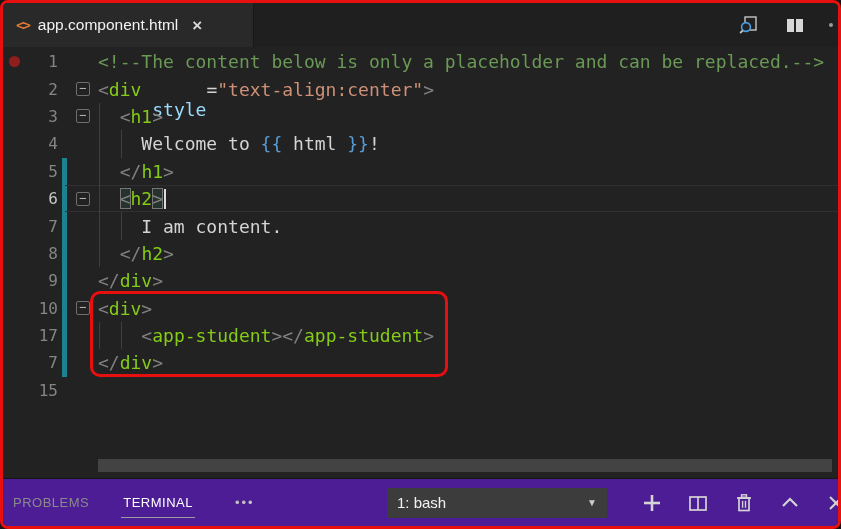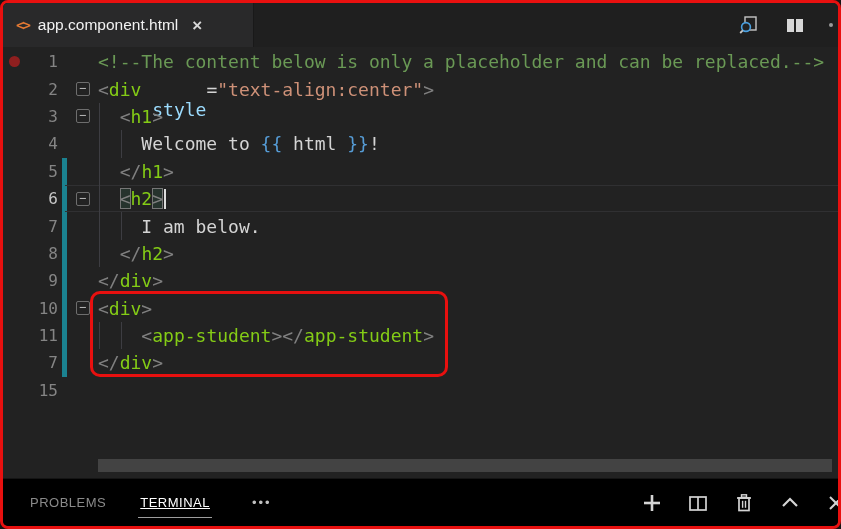--- a/index.html
+++ b/index.html
@@ -38,25 +38,25 @@
   .code span{white-space:pre;}
   .guide{position:absolute;top:0;bottom:0;border-left:1px solid #3d3d42;}
   .c-comment{color:#6a9955;} .c-tag{color:#84cc16;} .c-attr{color:#9cdcfe;margin-top:41px;}
   .c-string{color:#ce9178;} .c-text{color:#d4d4d4;} .c-punct{color:#808080;} .c-brace{color:#569cd6;}
   .bhl{outline:1px solid #767676;outline-offset:-1px;background:rgba(55,115,85,0.22);}
   .cursor{display:inline-block;width:2px;height:20px;background:#dcdcdc;margin-left:1px;vertical-align:middle;}
   .ann-rect{position:absolute;left:87px;top:244px;width:358px;height:86px;border:3px solid #e8100f;
        border-radius:10px;pointer-events:none;z-index:5;}
   .hscroll{position:absolute;left:95px;right:6px;bottom:6px;height:13px;background:#434343;}
   
-  .panel{flex:0 0 48px;background:#000000;border-top:1px solid #151515;display:flex;align-items:center;
-       padding-left:27px;position:relative;overflow:hidden;}
+  .panel{flex:0 0 48px;background:#4c1d95;border-top:1px solid #151515;display:flex;align-items:center;
+       padding-left:10px;position:relative;overflow:hidden;}
   .ptab{font-size:13px;letter-spacing:0.5px;color:#8a8a8a;margin-right:34px;position:relative;
        height:100%;display:flex;align-items:center;cursor:pointer;}
-  .ptab.active{color:#ffffff;text-decoration:underline;}
+  .ptab.active{color:#ffffff;}
   .ptab.active::after{content:"";position:absolute;left:-2px;right:-2px;bottom:8px;border-bottom:1px solid #9d9d9d;}
   .pmore{color:#c0c0c0;font-size:13px;letter-spacing:2px;margin-left:8px;cursor:pointer;}
   .spacer{flex:1 1 auto;}
   .tselect{width:220px;height:30px;background:#3c3c3c;color:#f0f0f0;font-size:15px;
        display:flex;align-items:center;justify-content:space-between;padding:0 10px;margin-right:33px;cursor:pointer;}
   .tselect .arrow{font-size:10px;color:#cccccc;}
   .pactions{display:flex;align-items:center;gap:22px;}
   .clipped{margin-right:-10px;}
 </style>
 </head>
@@ -145,21 +145,21 @@
             </span>
             <span class="code"><span class="guide" style="left: 1px;"></span><span class="c-text">  </span><span class="c-punct bhl">&lt;</span><span class="c-tag">h2</span><span class="c-punct bhl">&gt;</span><span class="cursor"></span></span>
           </div>
           <div class="line">
             <span class="bp-zone"></span>
             <span class="num">7</span>
             <span class="chg-zone">
               <span class="chg-bar"></span>
             </span>
             <span class="fold-zone"></span>
-            <span class="code"><span class="guide" style="left: 1px;"></span><span class="guide" style="left: 22.7px;"></span><span class="c-text">    I am below.</span></span>
+            <span class="code"><span class="guide" style="left: 1px;"></span><span class="guide" style="left: 22.7px;"></span><span class="c-text">    I am content.</span></span>
           </div>
           <div class="line">
             <span class="bp-zone"></span>
             <span class="num">8</span>
             <span class="chg-zone">
               <span class="chg-bar"></span>
             </span>
             <span class="fold-zone"></span>
             <span class="code"><span class="guide" style="left: 1px;"></span><span class="c-text">  </span><span class="c-punct">&lt;/</span><span class="c-tag">h2</span><span class="c-punct">&gt;</span></span>
           </div>
@@ -178,21 +178,21 @@
             <span class="chg-zone">
               <span class="chg-bar"></span>
             </span>
             <span class="fold-zone">
               <span class="fold-box">−</span>
             </span>
             <span class="code"><span class="c-punct">&lt;</span><span class="c-tag">div</span><span class="c-punct">&gt;</span></span>
           </div>
           <div class="line">
             <span class="bp-zone"></span>
-            <span class="num">11</span>
+            <span class="num">17</span>
             <span class="chg-zone">
               <span class="chg-bar"></span>
             </span>
             <span class="fold-zone"></span>
             <span class="code"><span class="guide" style="left: 1px;"></span><span class="guide" style="left: 22.7px;"></span><span class="c-text">    </span><span class="c-punct">&lt;</span><span class="c-tag">app-student</span><span class="c-punct">&gt;</span><span class="c-punct">&lt;/</span><span class="c-tag">app-student</span><span class="c-punct">&gt;</span></span>
           </div>
           <div class="line">
             <span class="bp-zone"></span>
             <span class="num">7</span>
             <span class="chg-zone">
@@ -211,20 +211,24 @@
         </div>
       <div class="ann-rect"></div>
       <div class="hscroll"></div>
     </div>
 
     <div class="panel">
       <span class="ptab">PROBLEMS</span>
       <span class="ptab active">TERMINAL</span>
       <span class="pmore">•••</span>
       <div class="spacer"></div>
+      <div class="tselect">
+        <span>1: bash</span>
+        <span class="arrow">▼</span>
+      </div>
       <div class="pactions">
         <span class="iconbtn">
           <svg width="24" height="24" viewBox="0 0 24 24">
             <line x1="12" y1="4" x2="12" y2="20" stroke="#d4d4d4" stroke-width="2.6"></line>
             <line x1="4" y1="12" x2="20" y2="12" stroke="#d4d4d4" stroke-width="2.6"></line>
           </svg>
         </span>
         <span class="iconbtn">
           <svg width="24" height="24" viewBox="0 0 24 24">
             <rect x="4" y="6" width="16" height="13" fill="none" stroke="#d4d4d4" stroke-width="1.7"></rect>

